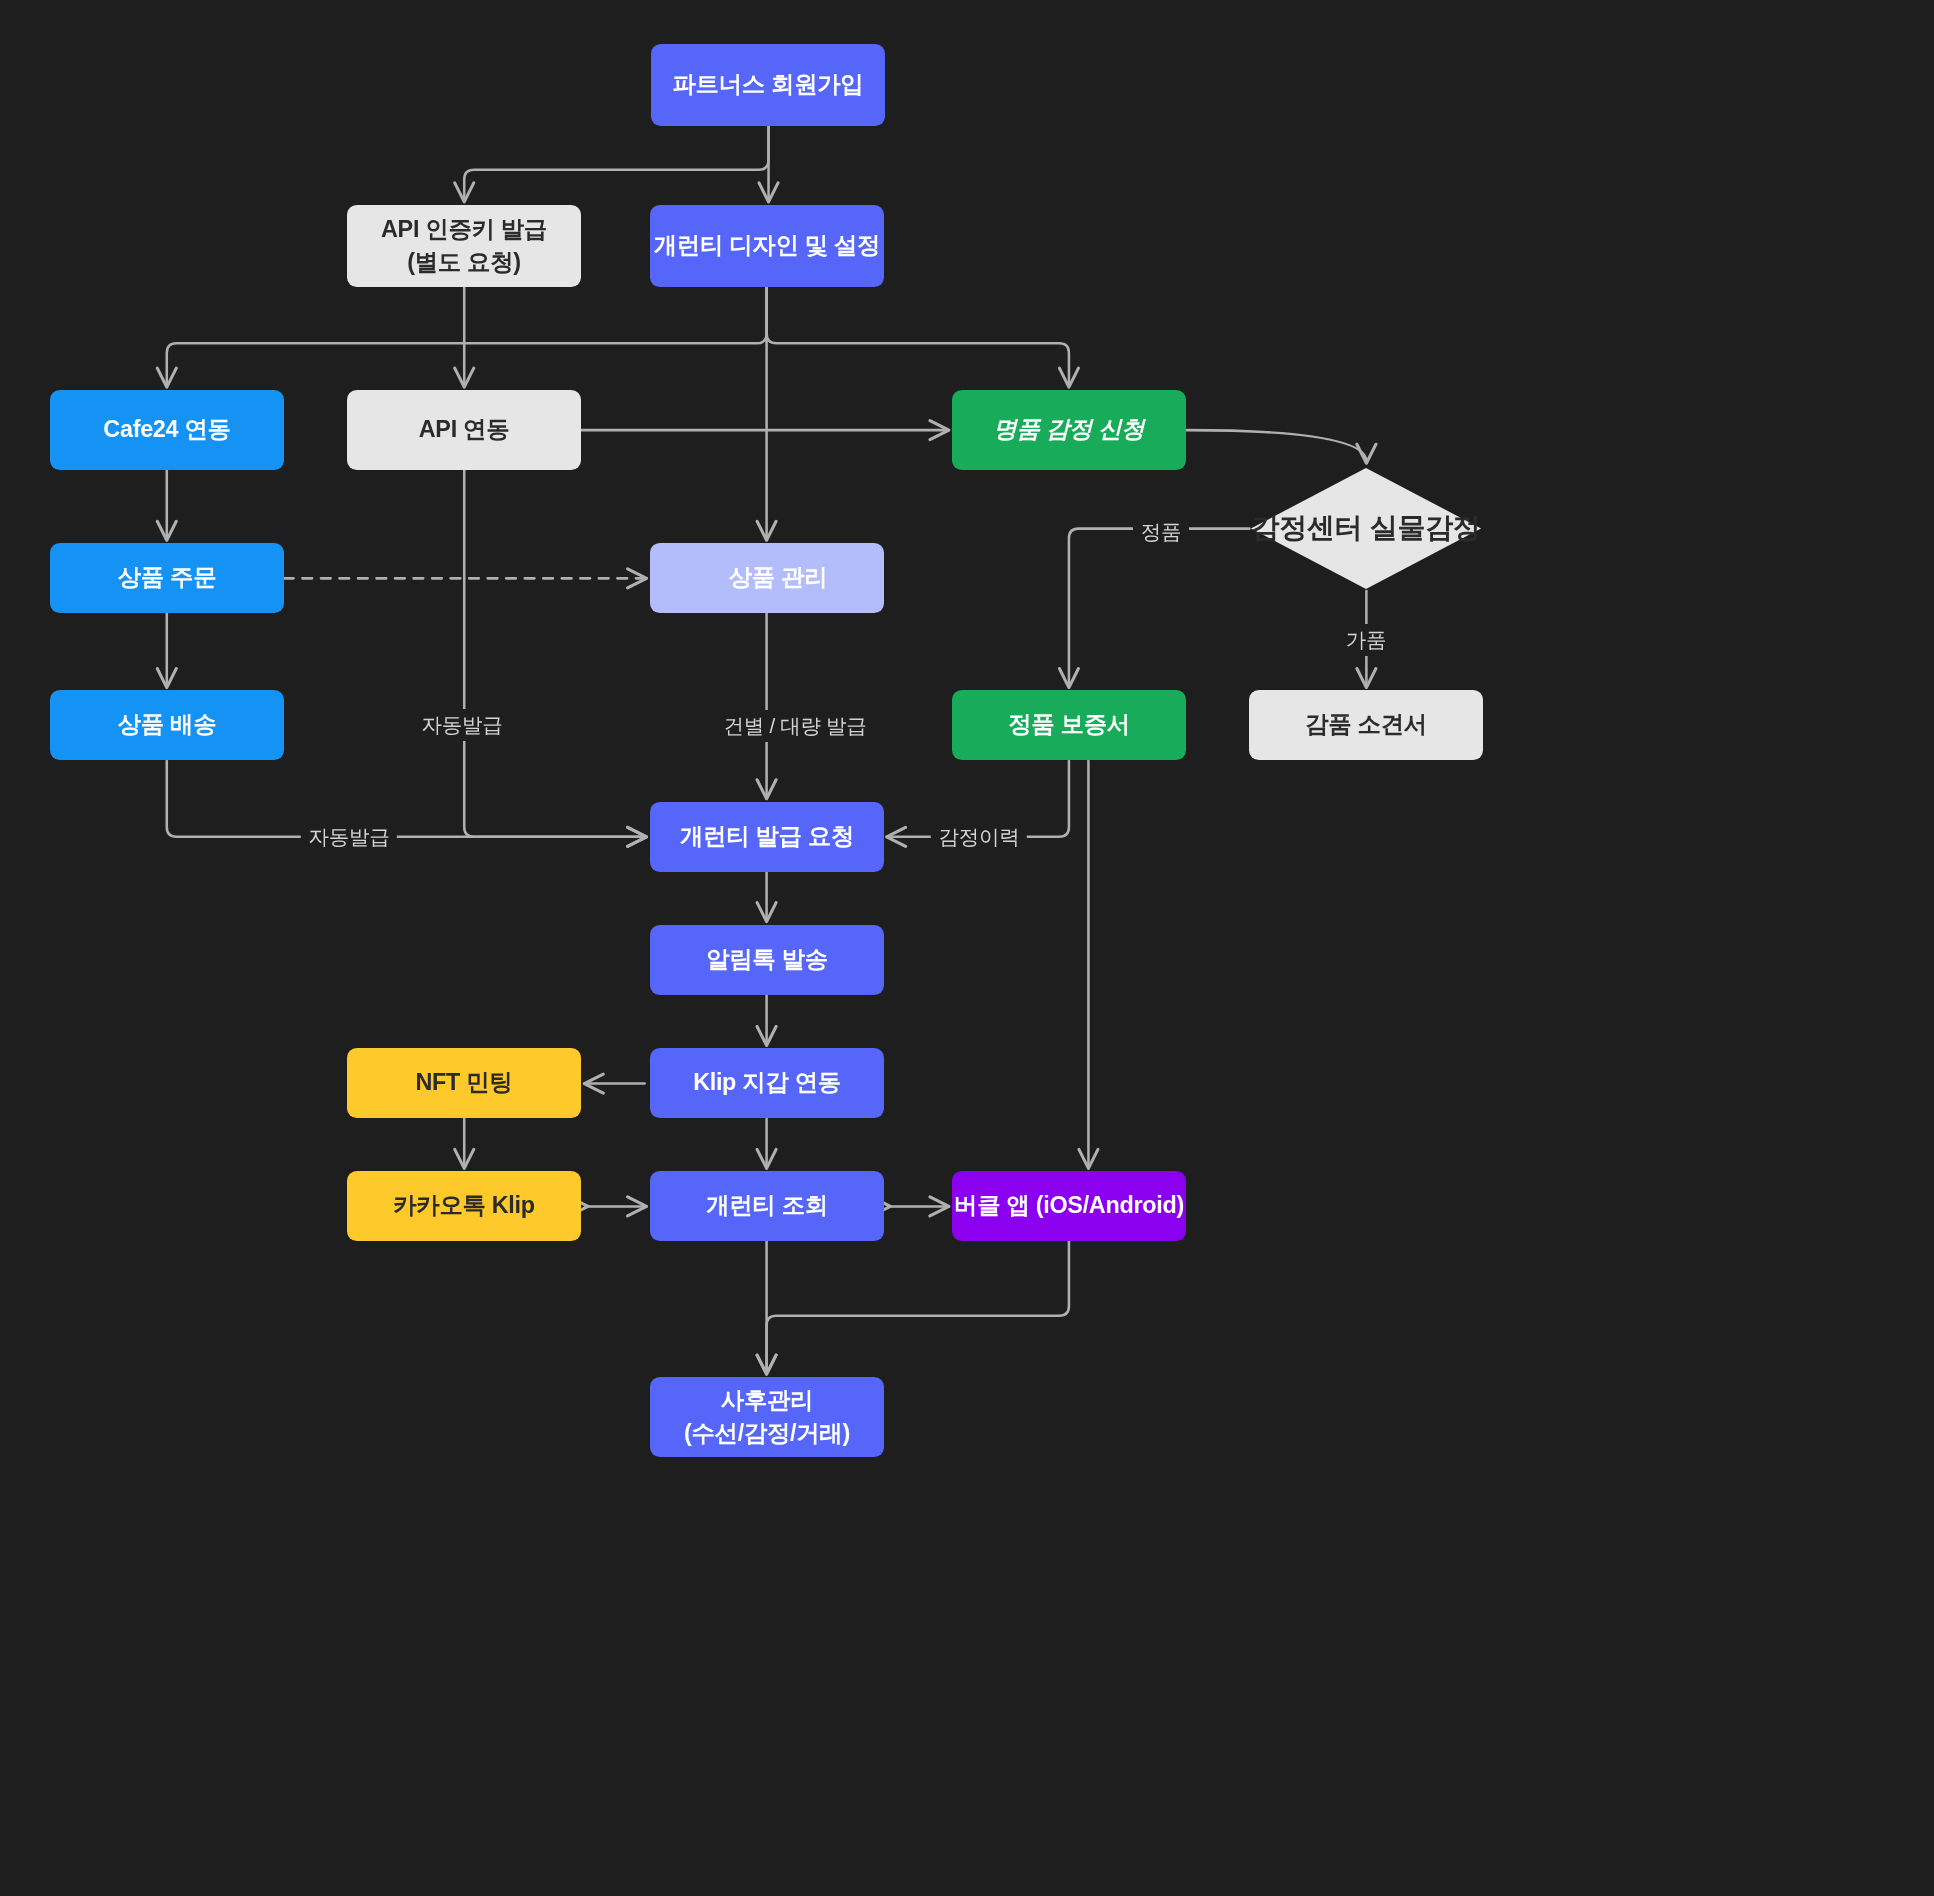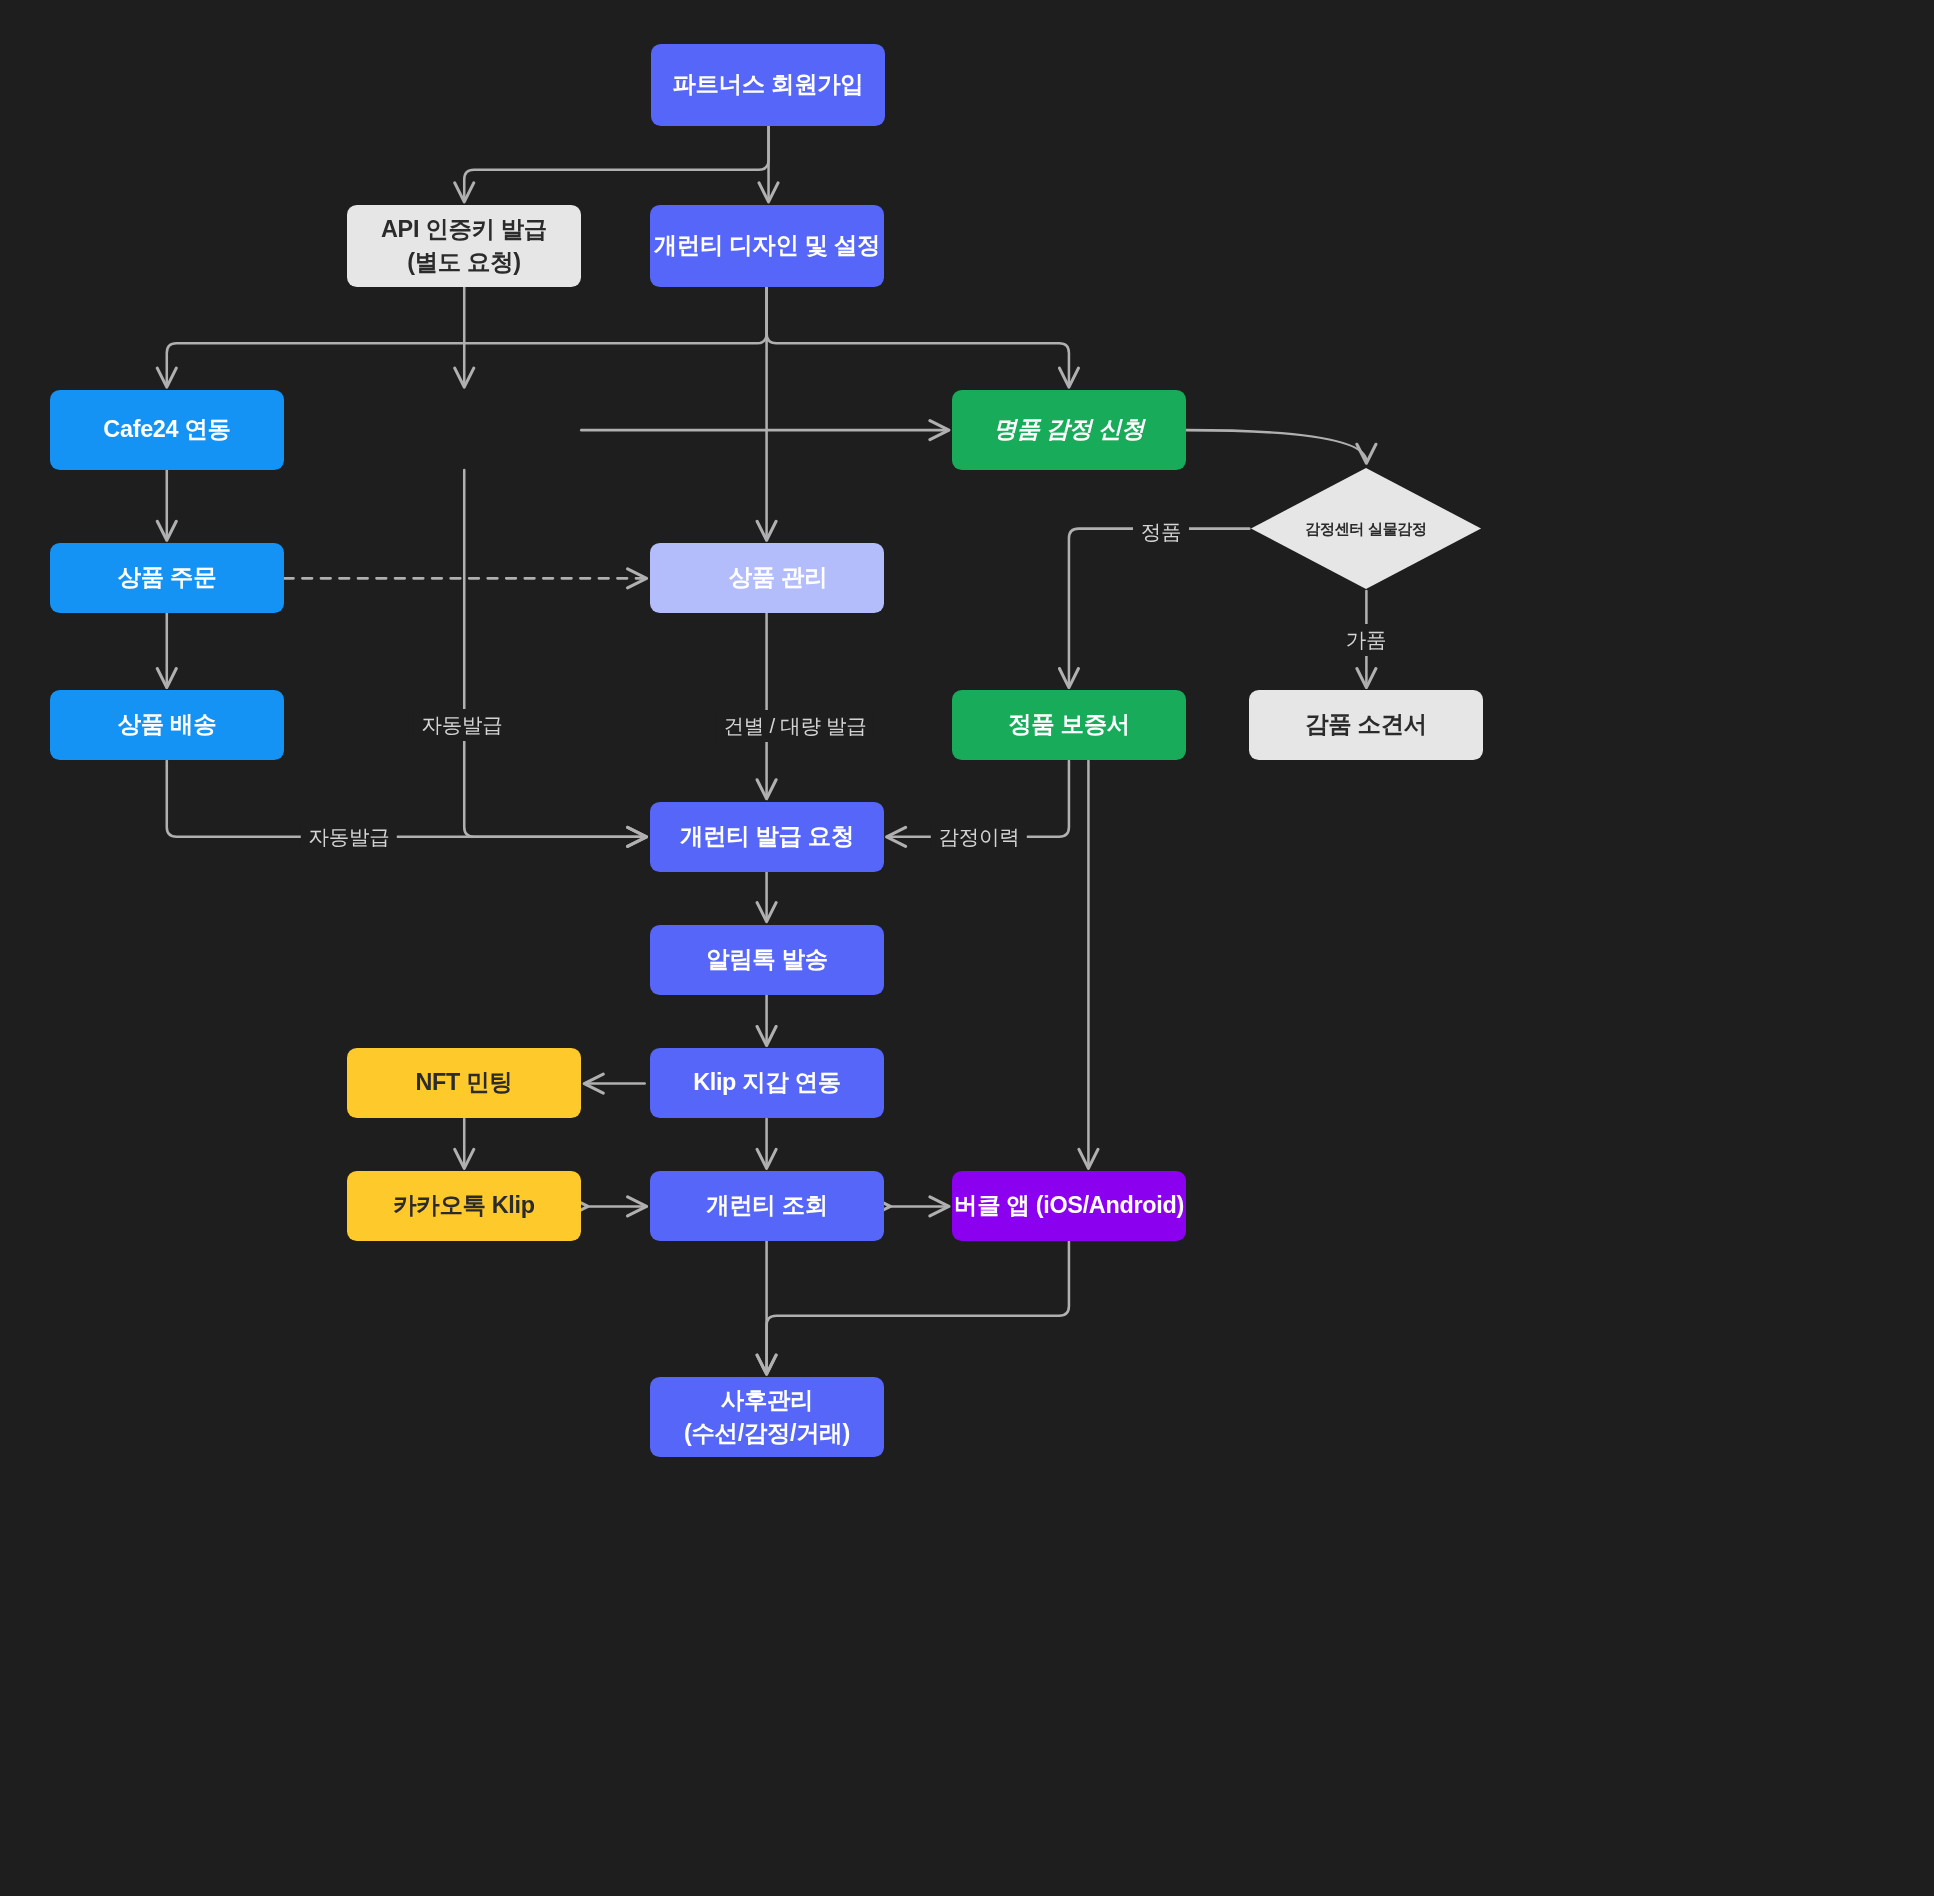--- a/index.html
+++ b/index.html
@@ -49,21 +49,21 @@
   }
   .diamond-shape {
     position: absolute;
     left: 0; top: 0;
     width: 100%;
     height: 100%;
   }
   .diamond-label {
     position: relative;
     text-align: center;
-    font-size: 15px;
+    font-size: 28px;
     font-weight: bold;
     line-height: 1.45;
     letter-spacing: -0.3px;
     color: #2b2b2b;
   }
   .edge-label {
     position: absolute;
     z-index: 3;
     font-size: 20.5px;
     font-weight: normal;
@@ -148,20 +148,21 @@
 
       <path d="M 1096 1273 L 1096 1339 Q 1096 1349 1086 1349 L 796 1349 Q 786 1349 786 1359 L 786 1407" marker-end="url(#arrow)"></path>
     </g>
   </svg>
 
   <div class="node" style="left: 651px; top: 44px; width: 234px; height: 82px; background: rgb(85, 102, 248); color: rgb(255, 255, 255);">파트너스 회원가입</div>
   <div class="node" style="left: 347px; top: 205px; width: 234px; height: 82px; background: rgb(230, 230, 230); color: rgb(43, 43, 43);">API 인증키 발급
 (별도 요청)</div>
   <div class="node" style="left: 650px; top: 205px; width: 234px; height: 82px; background: rgb(85, 102, 248); color: rgb(255, 255, 255);">개런티 디자인 및 설정</div>
   <div class="node" style="left: 50px; top: 390px; width: 234px; height: 80px; background: rgb(21, 147, 245); color: rgb(255, 255, 255);">Cafe24 연동</div>
+  <div class="node" style="left: 347px; top: 390px; width: 234px; height: 80px; background: rgb(230, 230, 230); color: rgb(43, 43, 43);">API 연동</div>
   <div class="node" style="left: 952px; top: 390px; width: 234px; height: 80px; background: rgb(24, 171, 90); color: rgb(255, 255, 255); font-style: italic;">명품 감정 신청</div>
 
   <div class="diamond-wrap" style="left: 1249px; top: 466px; width: 234px; height: 125px;">
     <svg class="diamond-shape" viewBox="0 0 240 128" preserveAspectRatio="none">
       <path d="M120 2 L238 64 L120 126 L2 64 Z" fill="#e6e6e6" stroke="none"></path>
     </svg>
     <div class="diamond-label" style="color: rgb(43, 43, 43);">감정센터
 실물감정</div>
   </div>
 

